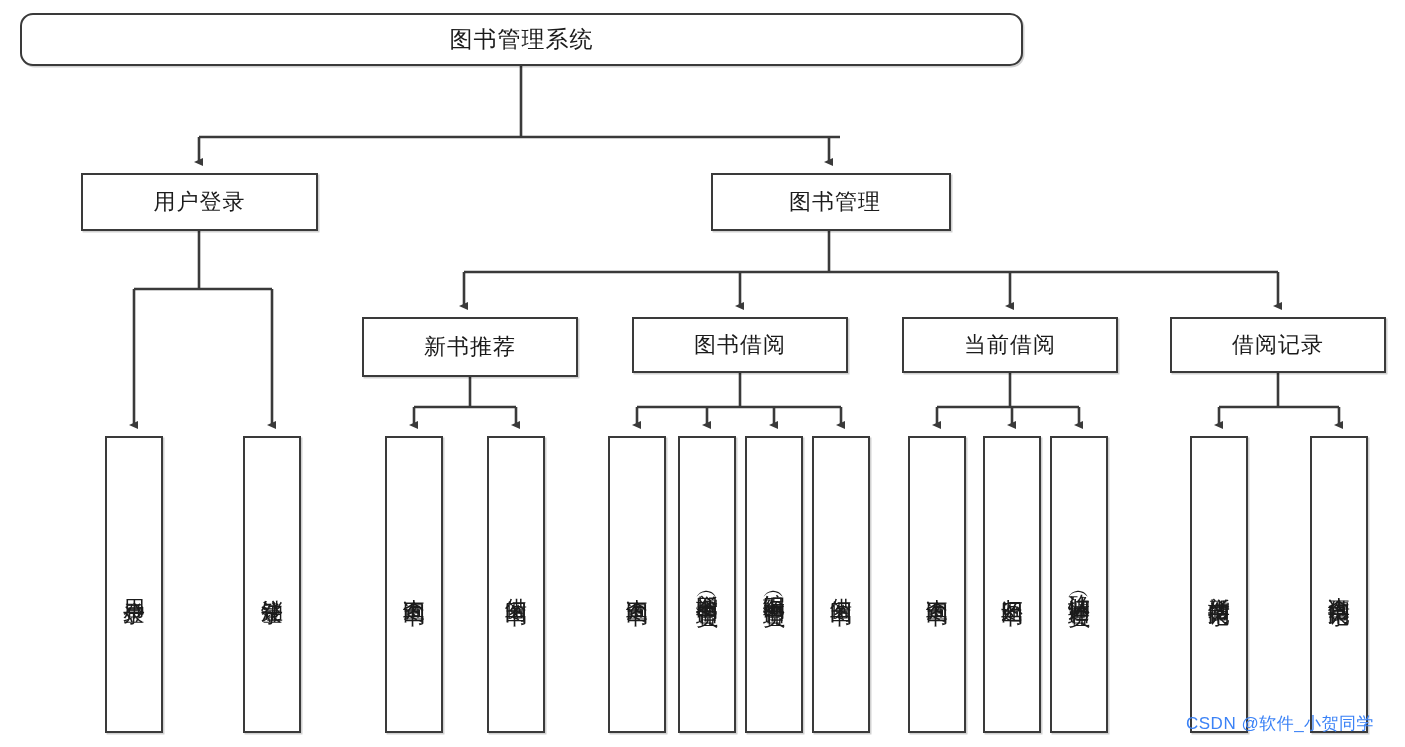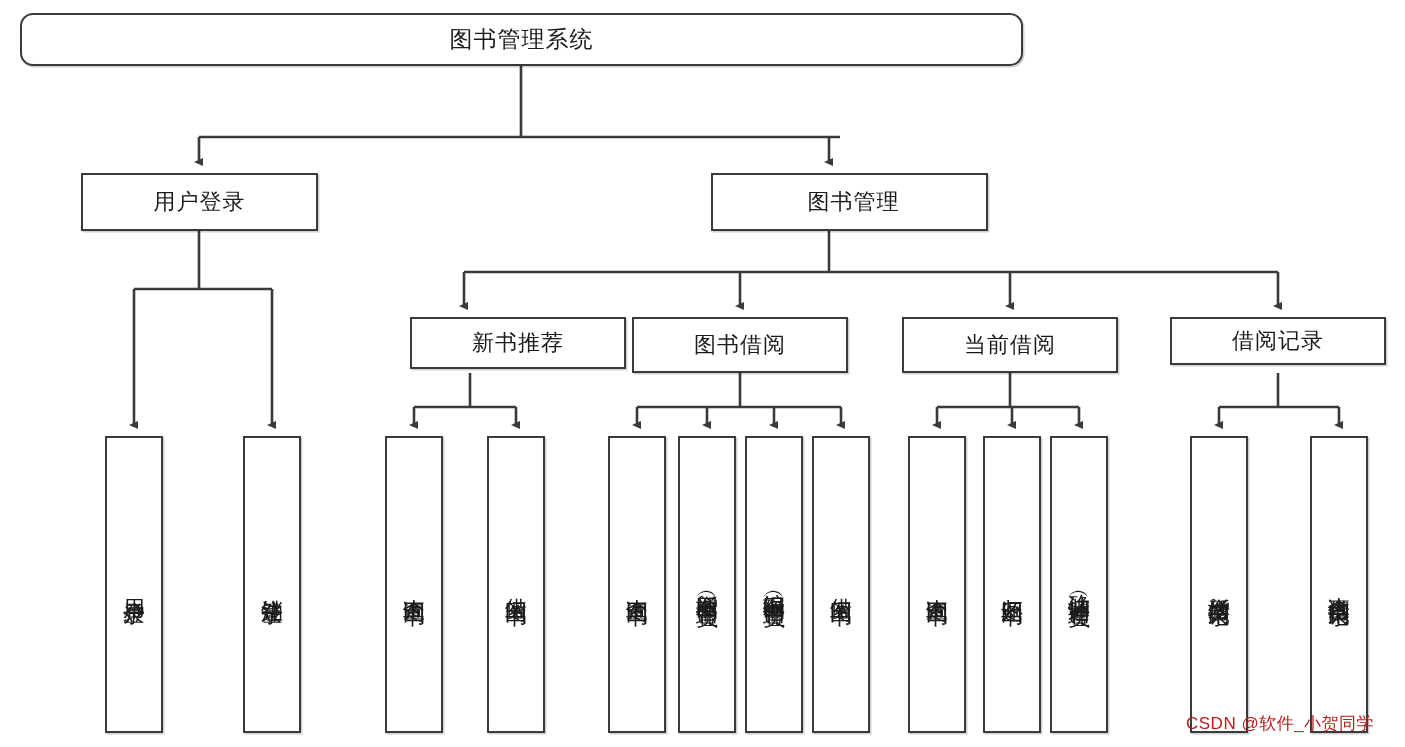--- a/index.html
+++ b/index.html
@@ -53,21 +53,21 @@
   .node.v > span {
     writing-mode: vertical-rl;
     text-orientation: upright;
     display: block;
   }
   .watermark {
     position: absolute;
     left: 1186px;
     top: 712px;
     font-size: 17px;
-    color: #b91c1c;
+    color: #3b82f6;
     letter-spacing: 0.5px;
     white-space: nowrap;
     font-family: "Liberation Sans", "DejaVu Sans", sans-serif;
   }
 </style>
 </head>
 <body>
 
 <div id="canvas">
 
@@ -121,34 +121,34 @@
     </g>
   </svg>
 
   <div class="node h root" style="left:20px; top:13px; width:1003px; height:53px;">
     <span>图书管理系统</span>
   </div>
 
   <div class="node h" style="left:81px; top:173px; width:237px; height:58px;">
     <span>用户登录</span>
   </div>
-  <div class="node h" style="left:711px; top:173px; width:277px; height:58px;padding-left:8px;">
+  <div class="node h" style="left:711px; top:173px; width:240px; height:58px;padding-left:8px;">
     <span>图书管理</span>
   </div>
 
-  <div class="node h" style="left:362px; top:317px; width:216px; height:52px;margin-left:48px;">
+  <div class="node h" style="left:362px; top:317px; width:216px; height:60px;">
     <span>新书推荐</span>
   </div>
   <div class="node h" style="left:902px; top:317px; width:216px; height:56px;">
     <span>当前借阅</span>
   </div>
   <div class="node h" style="left:632px; top:317px; width:216px; height:56px;">
     <span>图书借阅</span>
   </div>
-  <div class="node h" style="left:1170px; top:317px; width:216px; height:48px;">
+  <div class="node h" style="left:1170px; top:317px; width:216px; height:56px;">
     <span>借阅记录</span>
   </div>
 
   <div class="node v" style="left:105px; top:436px; width:58px; height:297px;">
     <span>用户登录</span>
   </div>
   <div class="node v" style="left:243px; top:436px; width:58px; height:297px;">
     <span>注销登录</span>
   </div>
 

